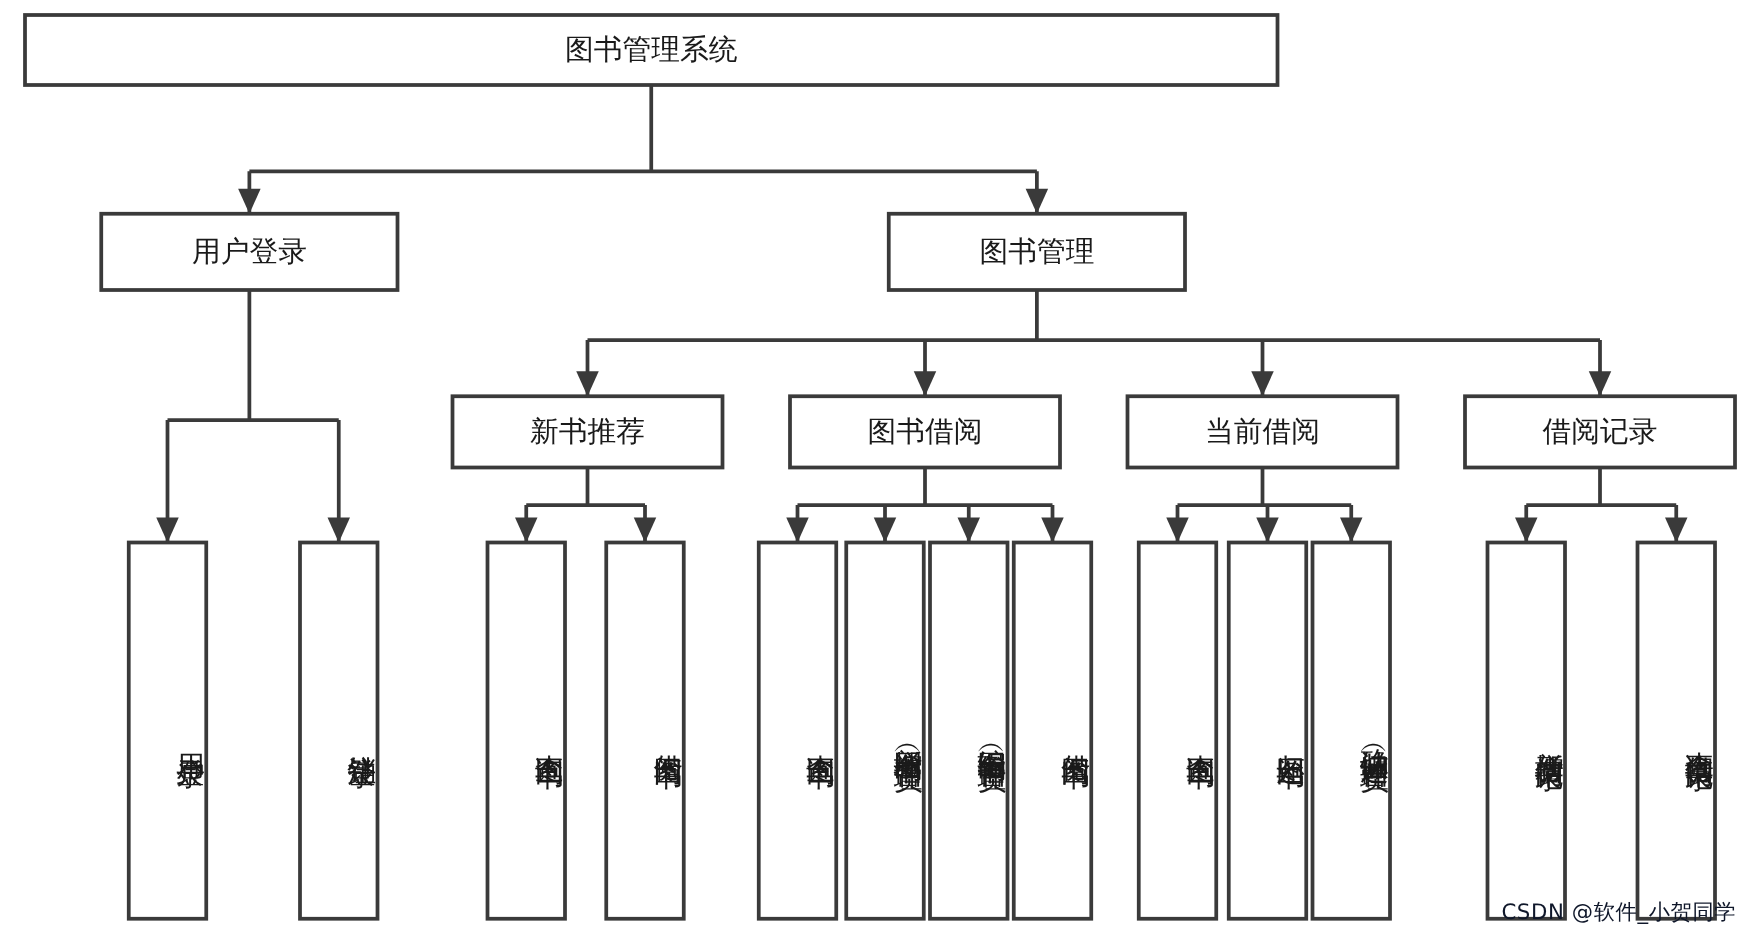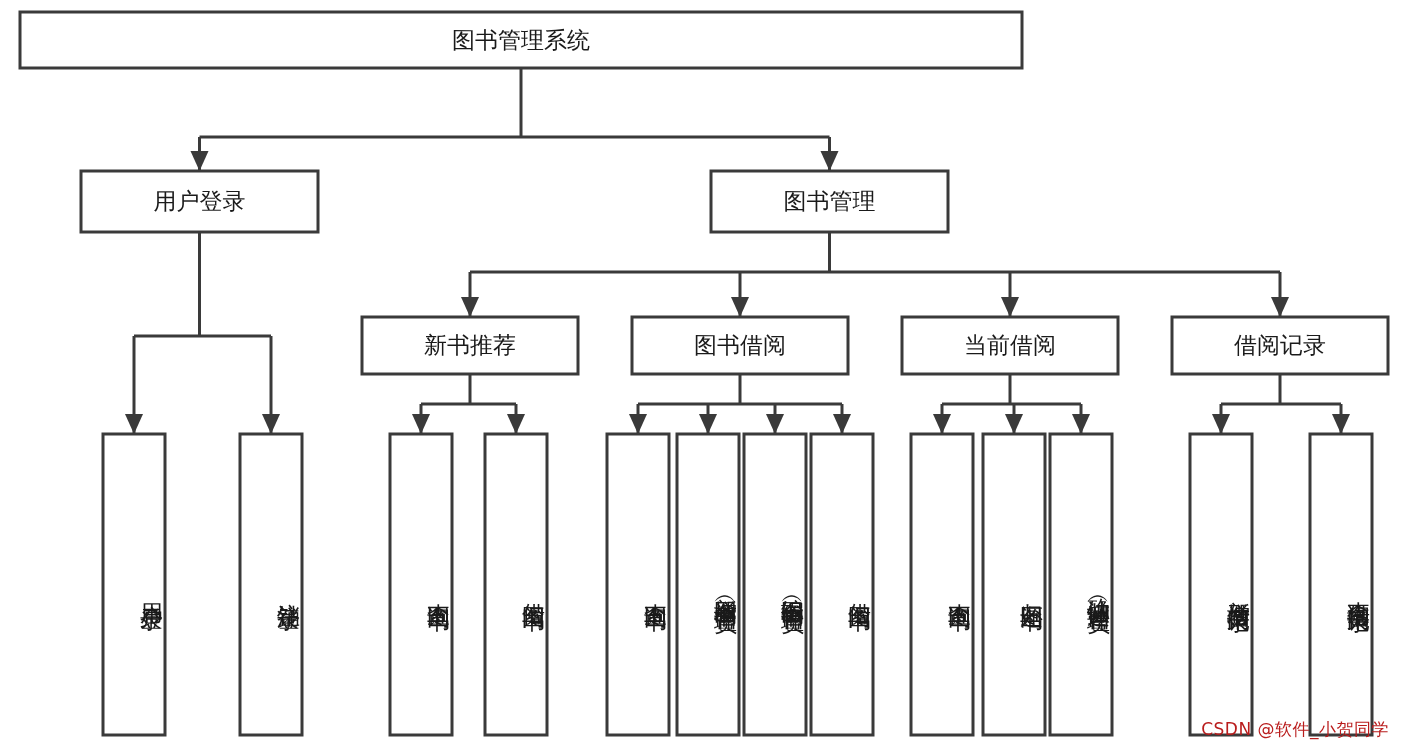--- a/index.html
+++ b/index.html
@@ -64,21 +64,21 @@
     justify-content: center;
     white-space: nowrap;
     pointer-events: none;
   }
   .watermark {
     position: absolute;
     right: 8px;
     bottom: 6px;
     font-family: "DejaVu Sans", "Liberation Sans", sans-serif;
     font-size: 17px;
-    color: #b91c1c;
+    color: #0f172a;
     letter-spacing: 0.5px;
     white-space: nowrap;
   }
 </style>
 </head>
 <body>
 
 <div id="diagram-root">
   <svg id="tree-svg" viewBox="0 0 1405 747">
     <g id="connector-layer">

